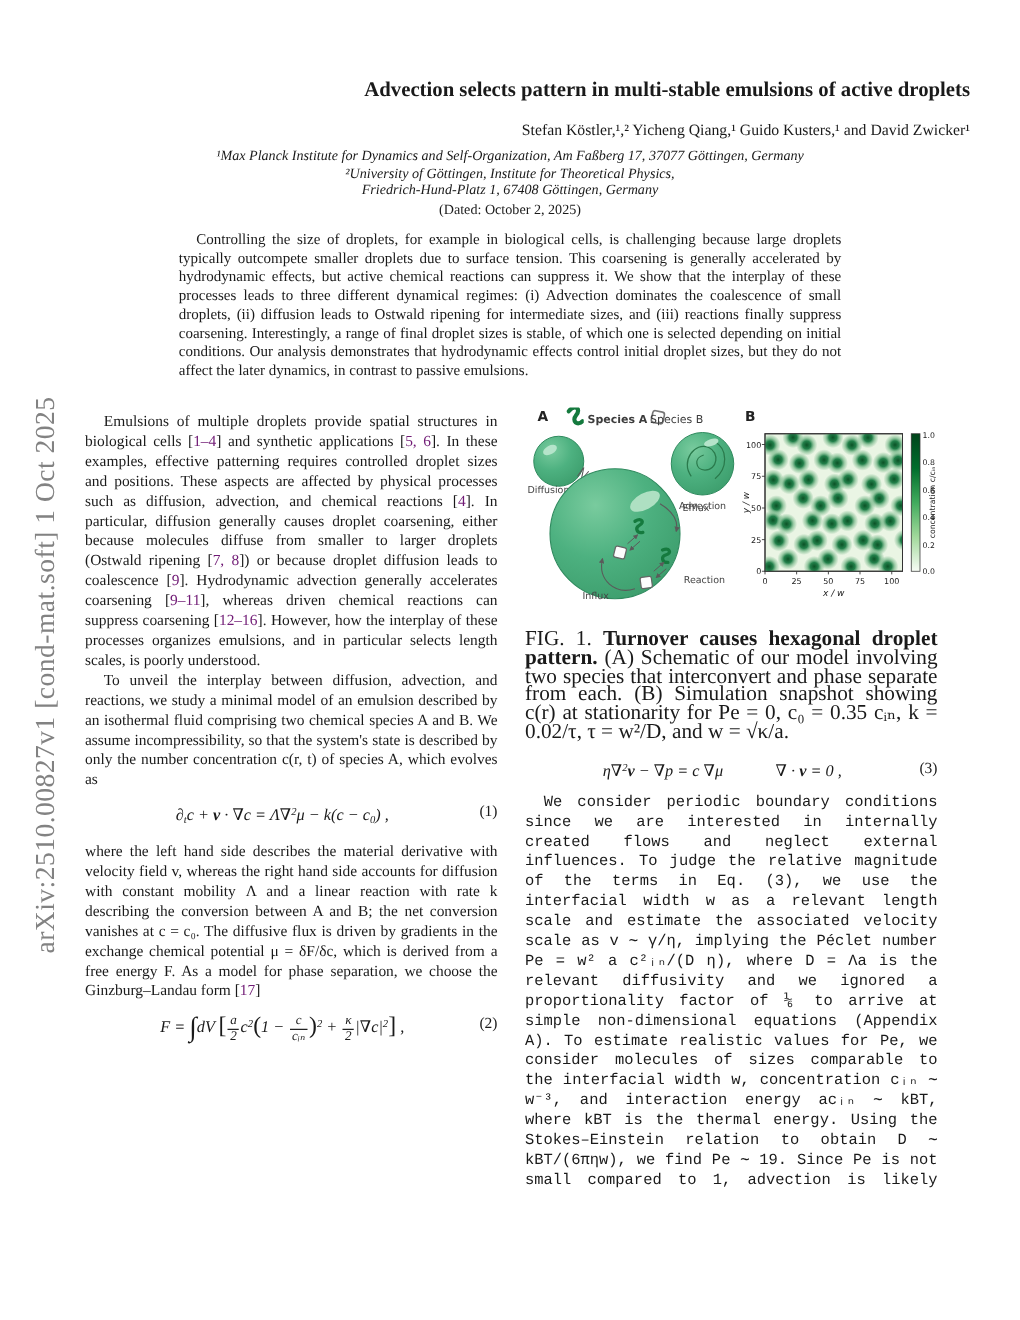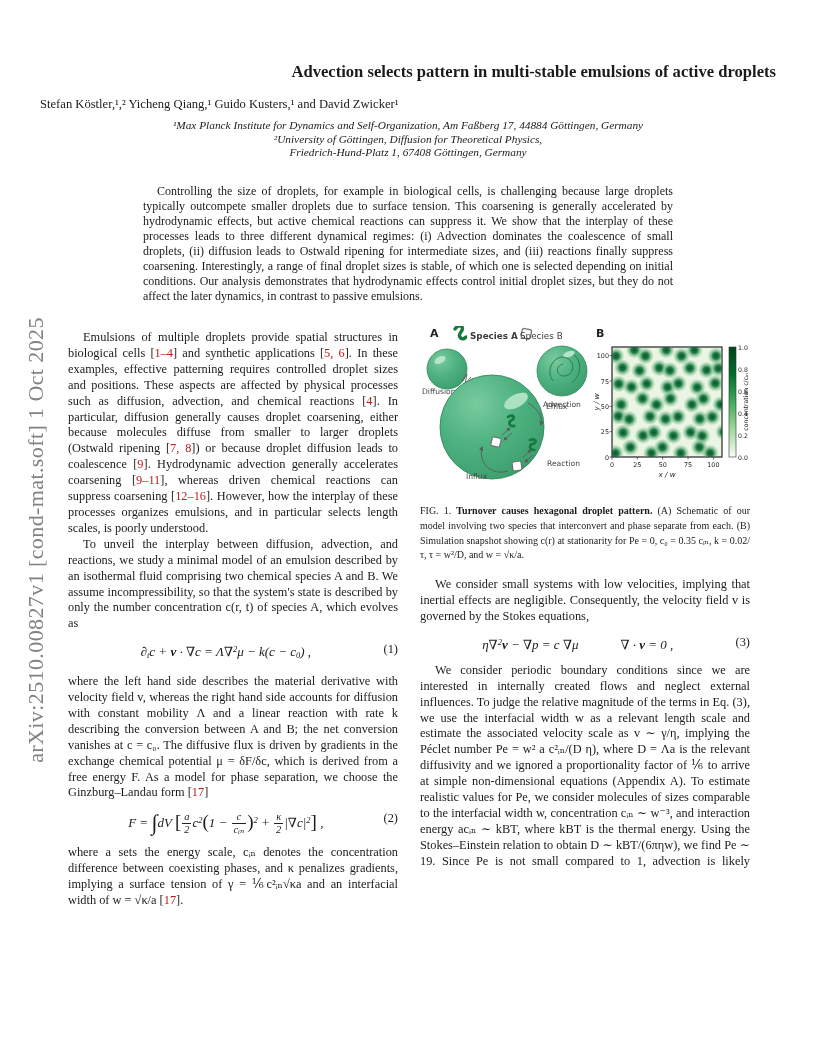--- a/index.html
+++ b/index.html
@@ -4,89 +4,89 @@
 <style>
   html,body { margin:0; padding:0; background:#e8e8e8; }
   .page { position:relative; width:816px; height:1056px; background:#ffffff; overflow:hidden;
           font-family:"Liberation Serif","DejaVu Serif",serif; color:#1a1a1a; }
 
   .arxiv-banner { position:absolute; left:36px; top:540px; transform:translate(-50%,-50%) rotate(-90deg);
           white-space:nowrap; font-size:22px; color:#828282; letter-spacing:0.4px; }
 
   .title { position:absolute; top:62px; left:40px; right:40px; text-align:right;
            font-size:16.6px; font-weight:bold; }
-  .authors { position:absolute; top:97px; left:40px; right:40px; text-align:left; font-size:12.6px; }
+  .authors { position:absolute; top:97px; left:40px; right:40px; text-align:right; font-size:12.6px; }
   .affil { position:absolute; left:40px; right:40px; text-align:center; font-style:italic;
            font-size:11.3px; line-height:13.5px; }
   .affil1 { top:119px; } .affil2 { top:133px; } .affil3 { top:146px; }
   .dated { position:absolute; top:162px; left:40px; right:40px; text-align:center; font-size:11.3px; }
 
   .abstract { position:absolute; top:184px; left:143px; width:530px; font-size:12px;
               line-height:15px; text-align:justify; text-indent:14px; }
 
   .col { position:absolute; width:330px; font-size:12.35px; line-height:15.9px; text-align:justify; }
   .col-left { left:68px; top:330px; } .col-right { left:420px; top:326px; }
   .col p { margin:0; text-indent:15px; }
   .col p.cont { text-indent:0; }
-  .force-just { text-align-last:justify; }
+  .force-just { text-align-last:justify;font-family:Liberation Mono, monospace; }
 
   sub { font-size:8.5px; vertical-align:-2px; }
   sup { font-size:8.5px; vertical-align:4px; }
 
   .eqrow { display:flex; align-items:flex-start; margin:10px 0; font-size:13px; }
   .eqbody { flex:1; text-align:center; font-style:italic; }
   .eqnum { font-style:normal; font-size:12.4px; }
   .eqbody sub, .eqbody sup { font-style:italic; }
   .frac { display:inline-block; vertical-align:-0.55em; text-align:center;
           font-size:10.5px; line-height:1.1; margin:0 1px; }
   .frac .fn { display:block; border-bottom:1px solid #222; padding:0 2px; }
   .frac .fd { display:block; padding:0 2px; }
   .big { font-size:19px; vertical-align:-1px; font-style:normal; }
   .int { font-size:22px; vertical-align:-3px; }
   .mbold { font-weight:bold; font-style:italic; }
-  .cite { color:#b91c1c; }
+  .cite { color:#701a75; }
 
   .figure { margin-bottom:4px; }
   .fig-legend { position:relative; height:17px;
                 font-family:"DejaVu Sans","Liberation Sans",sans-serif; color:#3c3c3c; }
   .fig-legend .panel-label { position:absolute; font-size:11px; font-weight:bold; color:#222; }
   .fig-legend .leg-txt { position:absolute; font-size:8.8px; top:3px; }
   .fig-legend svg { position:absolute; top:0; }
   .panels { display:flex; }
-  .caption { font-size:10px; line-height:14.8px; text-align:justify; margin-top:9px; margin-bottom:14px; }
+  .caption { font-size:17px; line-height:14.8px; text-align:justify; margin-top:9px; margin-bottom:14px; }
   svg text { font-family:"DejaVu Sans","Liberation Sans",sans-serif; }
 </style>
 </head>
 <body>
 
 <div class="page">
 
   <div class="arxiv-banner">arXiv:2510.00827v1  [cond-mat.soft]  1 Oct 2025</div>
 
   <div class="title">Advection selects pattern in multi-stable emulsions of active droplets</div>
   <div class="authors">Stefan Köstler,¹,² Yicheng Qiang,¹ Guido Kusters,¹ and David Zwicker¹</div>
-  <div class="affil affil1">¹Max Planck Institute for Dynamics and Self-Organization, Am Faßberg 17, 44884 Göttingen, Germany</div>
-  <div class="affil affil2">²University of Göttingen, Diffusion for Theoretical Physics,</div>
+  <div class="affil affil1">¹Max Planck Institute for Dynamics and Self-Organization, Am Faßberg 17, 37077 Göttingen, Germany</div>
+  <div class="affil affil2">²University of Göttingen, Institute for Theoretical Physics,</div>
   <div class="affil affil3">Friedrich-Hund-Platz 1, 67408 Göttingen, Germany</div>
+  <div class="dated">(Dated: October 2, 2025)</div>
 
   <div class="abstract cites">Controlling the size of droplets, for example in biological cells, is challenging because large droplets typically outcompete smaller droplets due to surface tension. This coarsening is generally accelerated by hydrodynamic effects, but active chemical reactions can suppress it. We show that the interplay of these processes leads to three different dynamical regimes: (i) Advection dominates the coalescence of small droplets, (ii) diffusion leads to Ostwald ripening for intermediate sizes, and (iii) reactions finally suppress coarsening. Interestingly, a range of final droplet sizes is stable, of which one is selected depending on initial conditions. Our analysis demonstrates that hydrodynamic effects control initial droplet sizes, but they do not affect the later dynamics, in contrast to passive emulsions.</div>
 
   <div class="col col-left">
     <p class="cites">Emulsions of multiple droplets provide spatial structures in biological cells [<span class="cite">1–4</span>] and synthetic applications [<span class="cite">5, 6</span>]. In these examples, effective patterning requires controlled droplet sizes and positions. These aspects are affected by physical processes such as diffusion, advection, and chemical reactions [<span class="cite">4</span>]. In particular, diffusion generally causes droplet coarsening, either because molecules diffuse from smaller to larger droplets (Ostwald ripening [<span class="cite">7, 8</span>]) or because droplet diffusion leads to coalescence [<span class="cite">9</span>]. Hydrodynamic advection generally accelerates coarsening [<span class="cite">9–11</span>], whereas driven chemical reactions can suppress coarsening [<span class="cite">12–16</span>]. However, how the interplay of these processes organizes emulsions, and in particular selects length scales, is poorly understood.</p>
     <p>To unveil the interplay between diffusion, advection, and reactions, we study a minimal model of an emulsion described by an isothermal fluid comprising two chemical species A and B. We assume incompressibility, so that the system's state is described by only the number concentration c(r, t) of species A, which evolves as</p>
     <div class="eqrow">
       <span class="eqbody"><span>∂</span><sub>t</sub><span>c + </span><span class="mbold">v</span><span> · ∇c = Λ∇</span><sup>2</sup><span>μ − k(c − c</span><sub>0</sub><span>) ,</span></span>
         <span class="eqnum">(1)</span>
     </div>
     <p class="cont cites">where the left hand side describes the material derivative with velocity field v, whereas the right hand side accounts for diffusion with constant mobility Λ and a linear reaction with rate k describing the conversion between A and B; the net conversion vanishes at c = c₀. The diffusive flux is driven by gradients in the exchange chemical potential μ = δF/δc, which is derived from a free energy F. As a model for phase separation, we choose the Ginzburg–Landau form [<span class="cite">17</span>]</p>
     <div class="eqrow">
       <span class="eqbody"><span>F = </span><span class="big int">∫</span><span>dV </span><span class="big">[</span><span class="frac"><span class="fn">a</span><span class="fd">2</span></span><span>c</span><sup>2</sup><span class="big">(</span><span>1 − </span><span class="frac"><span class="fn">c</span><span class="fd">cᵢₙ</span></span><span class="big">)</span><sup>2</sup><span> + </span><span class="frac"><span class="fn">κ</span><span class="fd">2</span></span><span>|∇c|</span><sup>2</sup><span class="big">]</span><span> ,</span></span>
         <span class="eqnum">(2)</span>
     </div>
-    <p class="cont cites">where a sets the energy scale, cᵢₙ denotes the concentration difference between coexisting phases, and κ penalizes gradients, implying a surface tension of γ = ⅙c²ᵢₙ√κa and an interfacial width of w = √κ/a [<span class="cite">17</span>].</p>
   </div>
 
   <div class="col col-right">
 
     <div class="figure">
       <div class="fig-legend">
         <span class="panel-label" style="left:10px;">A</span>
         <svg style="left:33px;" width="14" height="16" viewBox="0 0 14 16">
           <path d="M2,3 C7,-3 12,1 8,6 C4,11 9,15 13,11" stroke="#157a3e" stroke-width="3.4" fill="none" stroke-linecap="round"></path>
         </svg>
@@ -265,21 +265,20 @@
         </svg>
       </div>
 
       <div class="caption">
         <span>FIG. 1.</span>
         <b>Turnover causes hexagonal droplet pattern.</b>
         <span>(A) Schematic of our model involving two species that interconvert and phase separate from each. (B) Simulation snapshot showing c(r) at stationarity for Pe = 0, c₀ = 0.35 cᵢₙ, k = 0.02/τ, τ = w²/D, and w = √κ/a.</span>
       </div>
     </div>
 
-    <p>We consider small systems with low velocities, implying that inertial effects are negligible. Consequently, the velocity field v is governed by the Stokes equations,</p>
     <div class="eqrow">
       <span class="eqbody"><span>η∇</span><sup>2</sup><span class="mbold">v</span><span> − ∇p = c ∇μ</span><span style="display: inline-block; width: 42px;"></span><span>∇ · </span><span class="mbold">v</span><span> = 0 ,</span></span>
         <span class="eqnum">(3)</span>
     </div>
     <p class="cites force-just">We consider periodic boundary conditions since we are interested in internally created flows and neglect external influences. To judge the relative magnitude of the terms in Eq. (3), we use the interfacial width w as a relevant length scale and estimate the associated velocity scale as v ∼ γ/η, implying the Péclet number Pe = w² a c²ᵢₙ/(D η), where D = Λa is the relevant diffusivity and we ignored a proportionality factor of ⅙ to arrive at simple non-dimensional equations (Appendix A). To estimate realistic values for Pe, we consider molecules of sizes comparable to the interfacial width w, concentration cᵢₙ ∼ w⁻³, and interaction energy acᵢₙ ∼ kBT, where kBT is the thermal energy. Using the Stokes–Einstein relation to obtain D ∼ kBT/(6πηw), we find Pe ∼ 19. Since Pe is not small compared to 1, advection is likely</p>
   </div>
 
 </div>
 
 </body></html>

